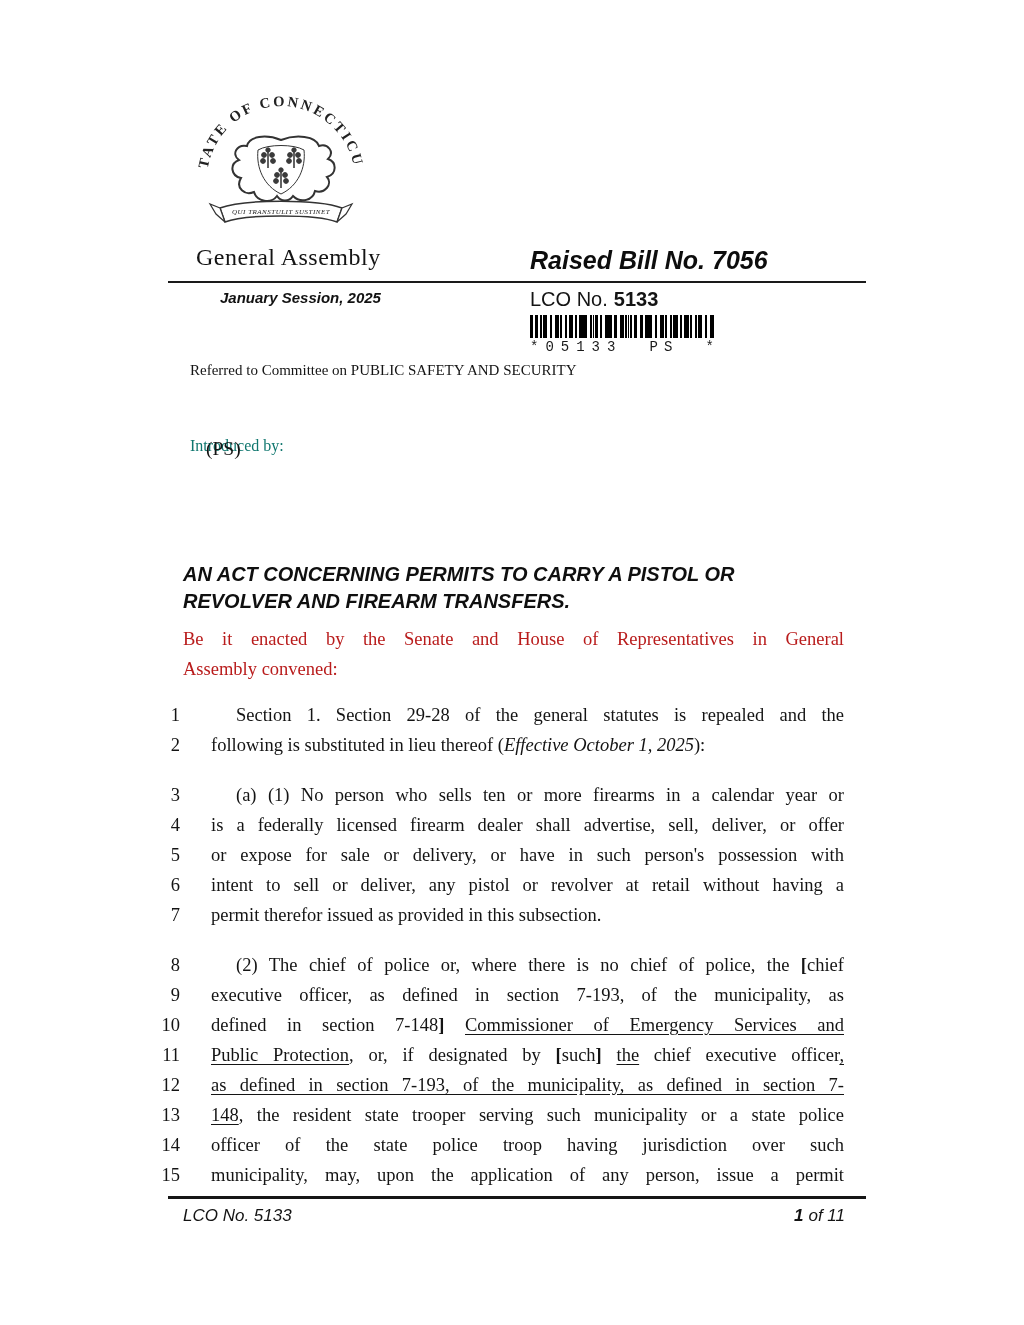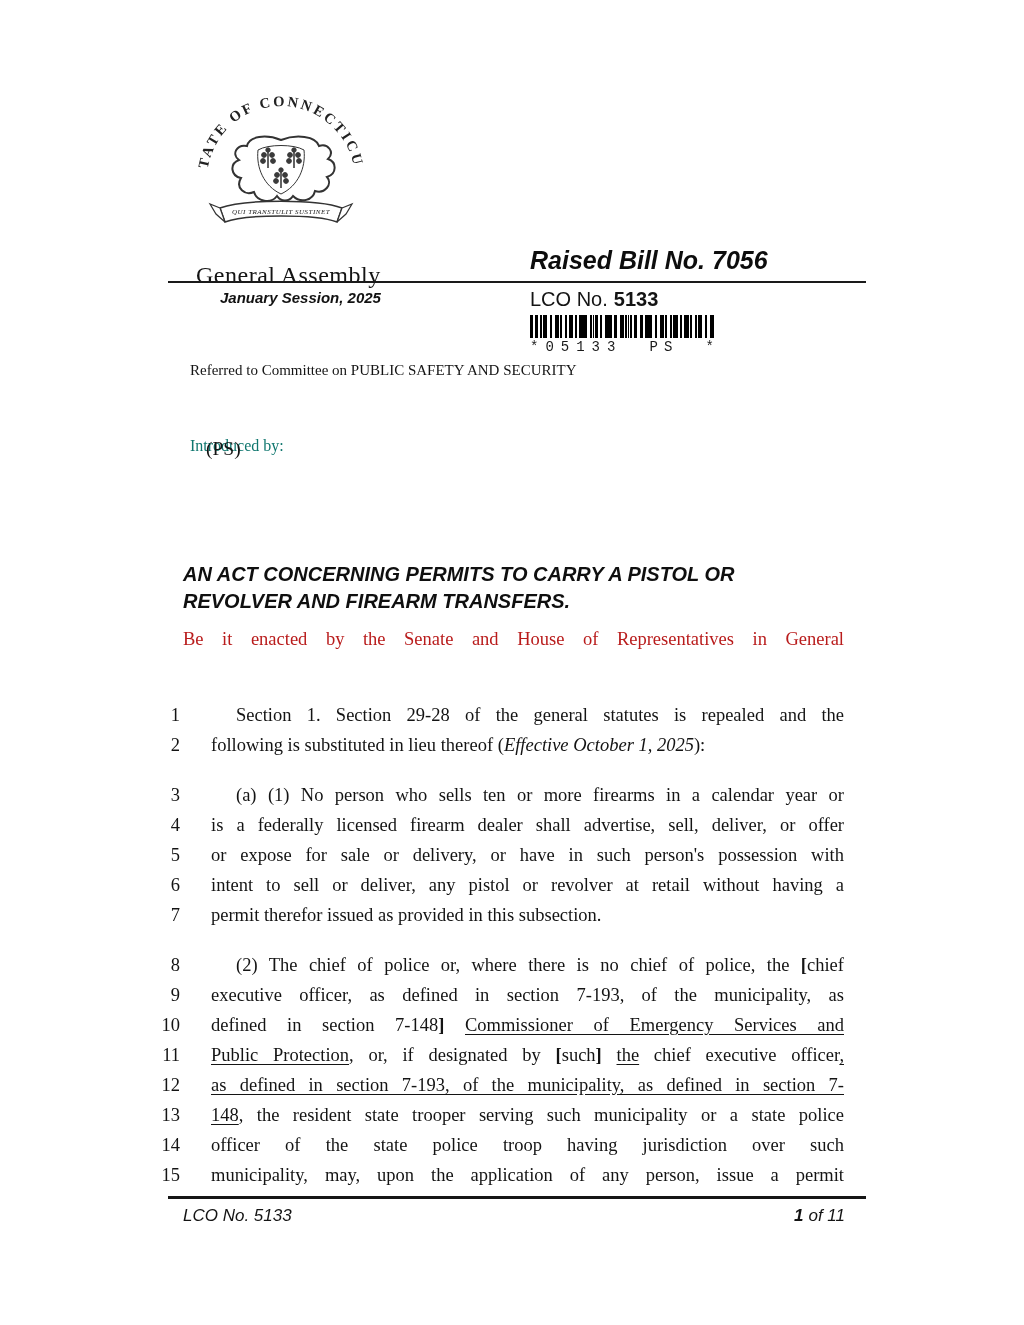--- a/index.html
+++ b/index.html
@@ -12,21 +12,21 @@
     color: #111111;
     font-family: "Liberation Serif", serif;
     overflow: hidden;
   }
 
   
   .seal { position: absolute; left: 196px; top: 92px; }
 
   
   .assembly-title {
-    position: absolute; left: 196px; top: 262px;
+    position: absolute; left: 196px; top: 244px;
     font-family: "Liberation Serif", serif;
     font-size: 24px; color: #141414; letter-spacing: 0.5px; text-align: right;
   }
   .bill-number {
     position: absolute; left: 530px; top: 246px;
     font-family: "Liberation Sans", sans-serif;
     font-size: 25px; font-weight: bold; font-style: italic; color: #0d0d0d;
   }
   .header-rule {
     position: absolute; left: 168px; top: 281px;
@@ -214,20 +214,21 @@
   <div class="introduced-label">Introduced by:</div>
   <div class="introduced-value">(PS)</div>
 
   <div class="act-title">
     <div>AN ACT CONCERNING PERMITS TO CARRY A PISTOL OR</div>
     <div>REVOLVER AND FIREARM TRANSFERS.</div>
   </div>
 
   <div class="enacting-clause">
     <div class="just-line">Be it enacted by the Senate and House of Representatives in General</div>
+    <div class="left-line">Assembly convened:</div>
   </div>
 
   <div class="bill-lines">
       <div class="para">
         <div class="line-row">
           <span class="line-num">1</span>
           <span class="line-text indent"><span>Section 1. Section 29-28 of the general statutes is repealed and the</span></span>
         </div>
         <div class="line-row">
           <span class="line-num">2</span>

